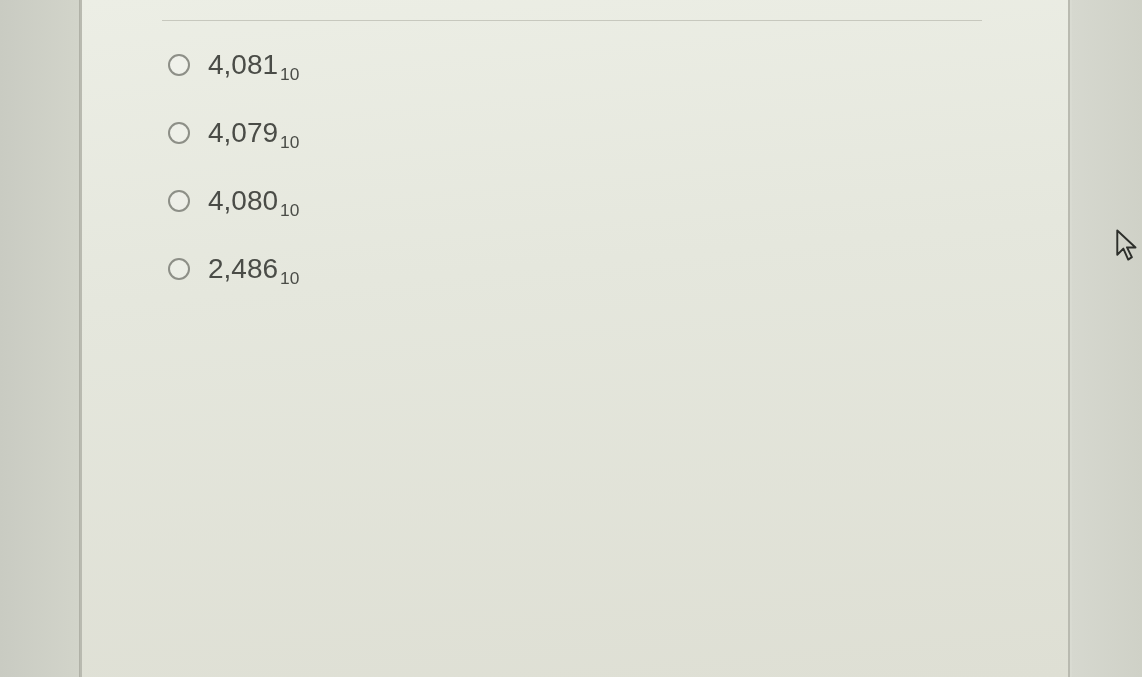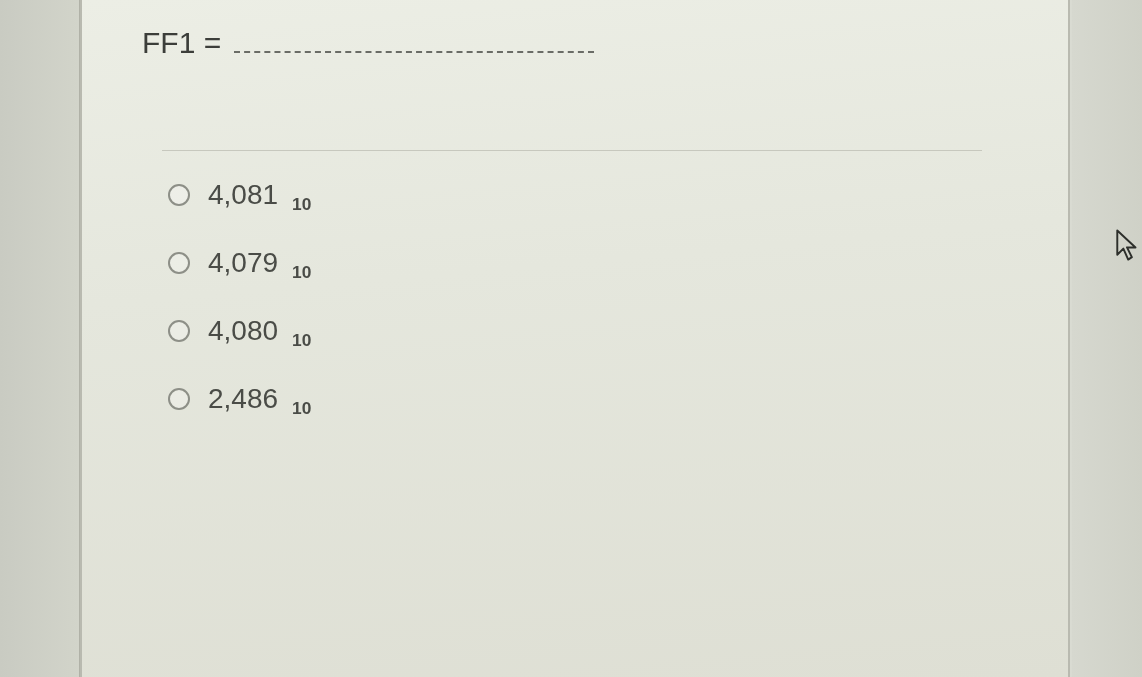--- a/index.html
+++ b/index.html
@@ -70,42 +70,38 @@
     color: #4a4c47;
   }
   .radio {
     width: 22px; height: 22px;
     border: 2px solid #8d8f87;
     border-radius: 50%;
     flex: 0 0 22px;
     background: rgba(255,255,255,0.25);
   }
   .opt-label { display: inline-flex; align-items: baseline; }
-  .sub { font-size: 0.62em; position: relative; top: 0.35em; margin-left: 14px; font-weight: bold; }
+  .sub { font-size: 0.62em; position: relative; top: 0.35em; margin-left: 2px; }
   .cursor {
     position: absolute;
     right: 2px; top: 228px;
     width: 26px; height: 34px;
     color: #2d2f2b;
   }
   .cursor svg { width: 100%; height: 100%; }
 </style>
 </head>
 <body>
 
 <div class="left-margin"></div>
 
 <div class="page">
   <div class="content">
 
 
-    <div class="equation">
-      <span>FF1 =</span>
-      <span class="blank"></span>
-    </div>
 
     <div class="options">
 
       <div class="option">
         <span class="radio"></span>
         <span class="opt-label">
           <span>4,081</span>
           <span class="sub">10</span>
         </span>
       </div>

